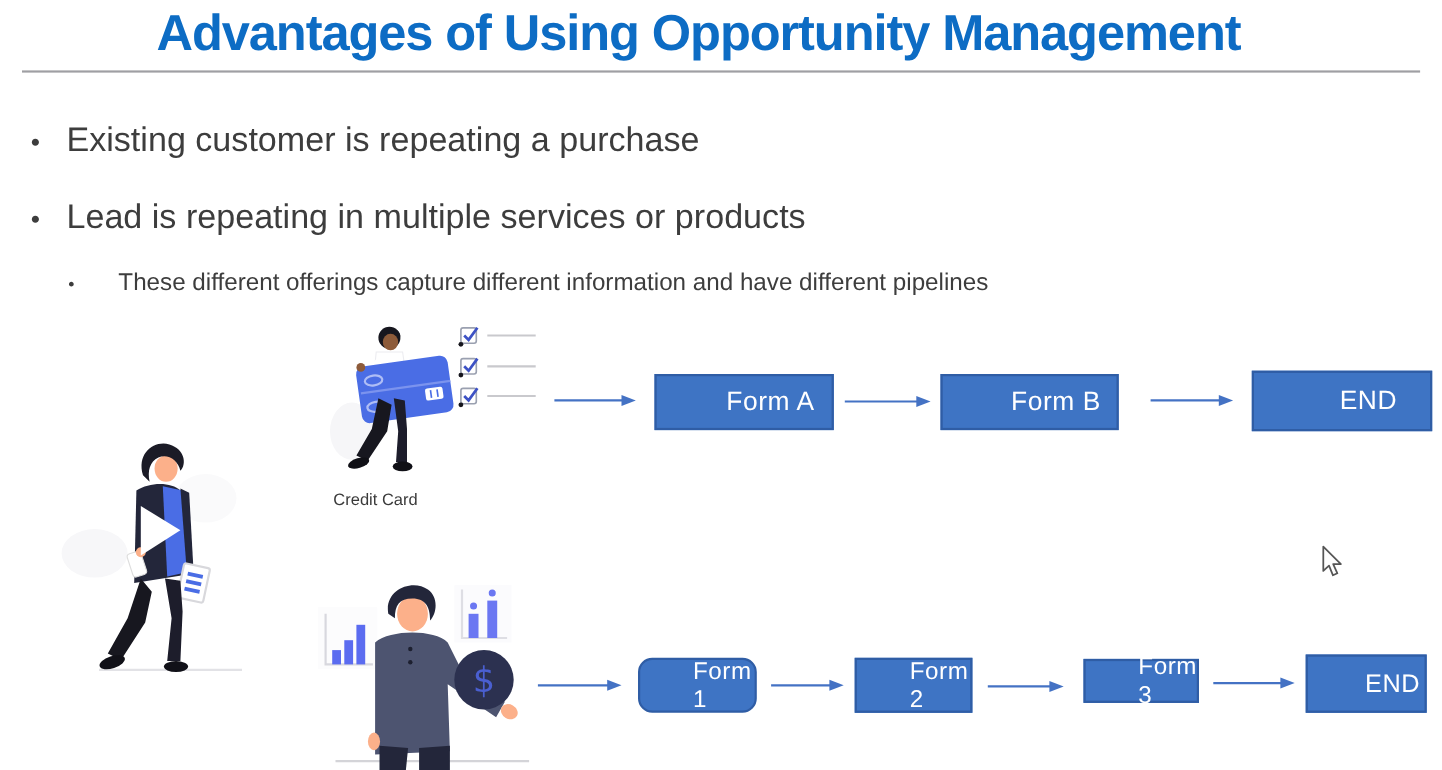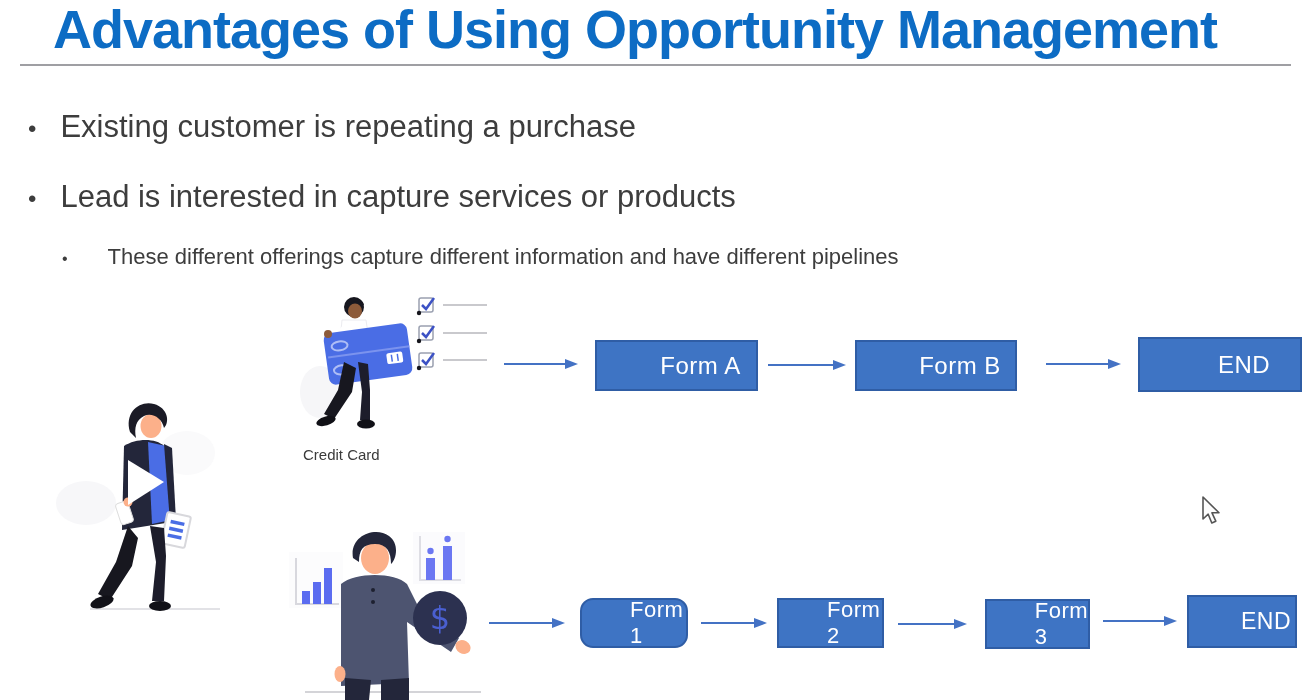--- a/index.html
+++ b/index.html
@@ -3,41 +3,41 @@
 <meta charset="utf-8">
 <style>
   html,body{margin:0;padding:0;}
   body{
     width:1311px;height:700px;background:#ffffff;position:relative;overflow:hidden;
     font-family:"Liberation Sans", sans-serif;
   }
   .slide{position:absolute;inset:0;}
   .title{
     position:absolute;top:2px;left:40px;width:1190px;margin:0;text-align:center;
-    font-size:54px;line-height:54px;font-weight:800;letter-spacing:-1px;color:#0d6cc4;
+    font-size:46px;line-height:54px;font-weight:800;letter-spacing:-1px;color:#0d6cc4;
   }
   .divider{position:absolute;top:64px;left:20px;width:1271px;height:2px;background:#9f9fa3;}
   .b{position:absolute;display:flex;align-items:baseline;color:#3d3d3d;}
   .b.l1{left:28px;font-size:31px;font-weight:300;line-height:38px;}
   .b.l1 .dot{font-size:24px;margin-right:24px;}
   .b.l2{left:62px;font-size:22px;font-weight:300;line-height:28px;}
   .b.l2 .dot{font-size:16px;margin-right:40px;}
   #bullet1{top:108px;} #bullet2{top:178px;} #subbullet{top:243px;}
 
   .node{
     position:absolute;background:#3e74c4;border:2px solid #2f5da5;box-sizing:border-box;
     color:#ffffff;display:flex;align-items:center;justify-content:center;
     font-size:24px;font-weight:400;letter-spacing:0.5px;padding-left:48px;
   }
   #nA{left:595px;top:340px;width:163px;height:51px;}
   #nB{left:855px;top:340px;width:162px;height:51px;}
   #nE1{left:1138px;top:337px;width:164px;height:55px;}
   #n1{left:580px;top:598px;width:108px;height:50px;font-size:22px;border-radius:13px;}
   #n2{left:777px;top:598px;width:107px;height:50px;font-size:22px;}
-  #n3{left:985px;top:599px;width:105px;height:50px;font-size:22px;}
+  #n3{left:985px;top:599px;width:105px;height:40px;font-size:22px;}
   #nE2{left:1187px;top:595px;width:110px;height:53px;font-size:23px;}
 
   svg{position:absolute;display:block;}
   .arrow line{stroke:#4472c4;stroke-width:2;}
   .arrow path{fill:#4472c4;}
   #ar1{left:503px;top:358px;} #ar2{left:767px;top:359px;} #ar3{left:1045px;top:358px;}
   #ar4{left:488px;top:617px;} #ar5{left:700px;top:617px;} #ar6{left:897px;top:618px;} #ar7{left:1102px;top:615px;}
 
   #ill-walker{left:52px;top:398px;}
   #ill-card{left:298px;top:292px;}
@@ -53,21 +53,21 @@
 
   <h1 class="title">Advantages of Using Opportunity Management</h1>
   <div class="divider"></div>
 
   <div class="b l1" id="bullet1">
     <span class="dot">•</span>
     <span>Existing customer is repeating a purchase</span>
   </div>
   <div class="b l1" id="bullet2">
     <span class="dot">•</span>
-    <span>Lead is interested in capture services or products</span>
+    <span>Lead is repeating in multiple services or products</span>
   </div>
   <div class="b l2" id="subbullet">
     <span class="dot">•</span>
     <span>These different offerings capture different information and have different pipelines</span>
   </div>
 
   <svg id="ill-walker" width="180" height="218" viewBox="0 0 180 218">
     <ellipse cx="34" cy="105" rx="30" ry="22" fill="#f7f7f9"></ellipse>
     <ellipse cx="135" cy="55" rx="28" ry="22" fill="#fafafb"></ellipse>
     <line x1="38" y1="211" x2="168" y2="211" stroke="#e2e2e6" stroke-width="2"></line>

